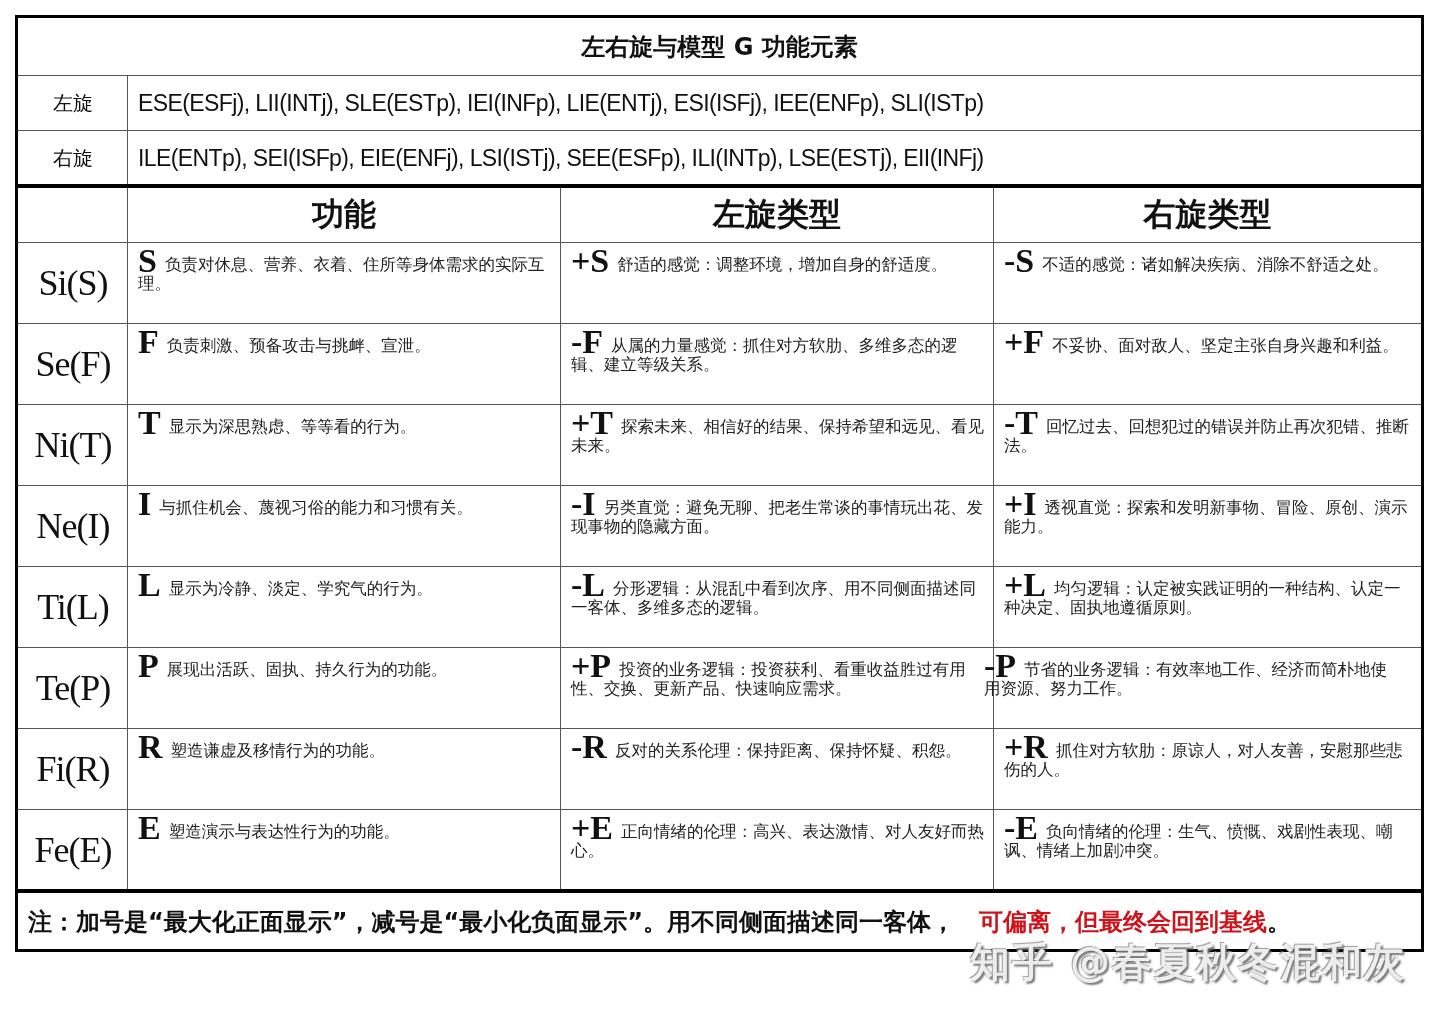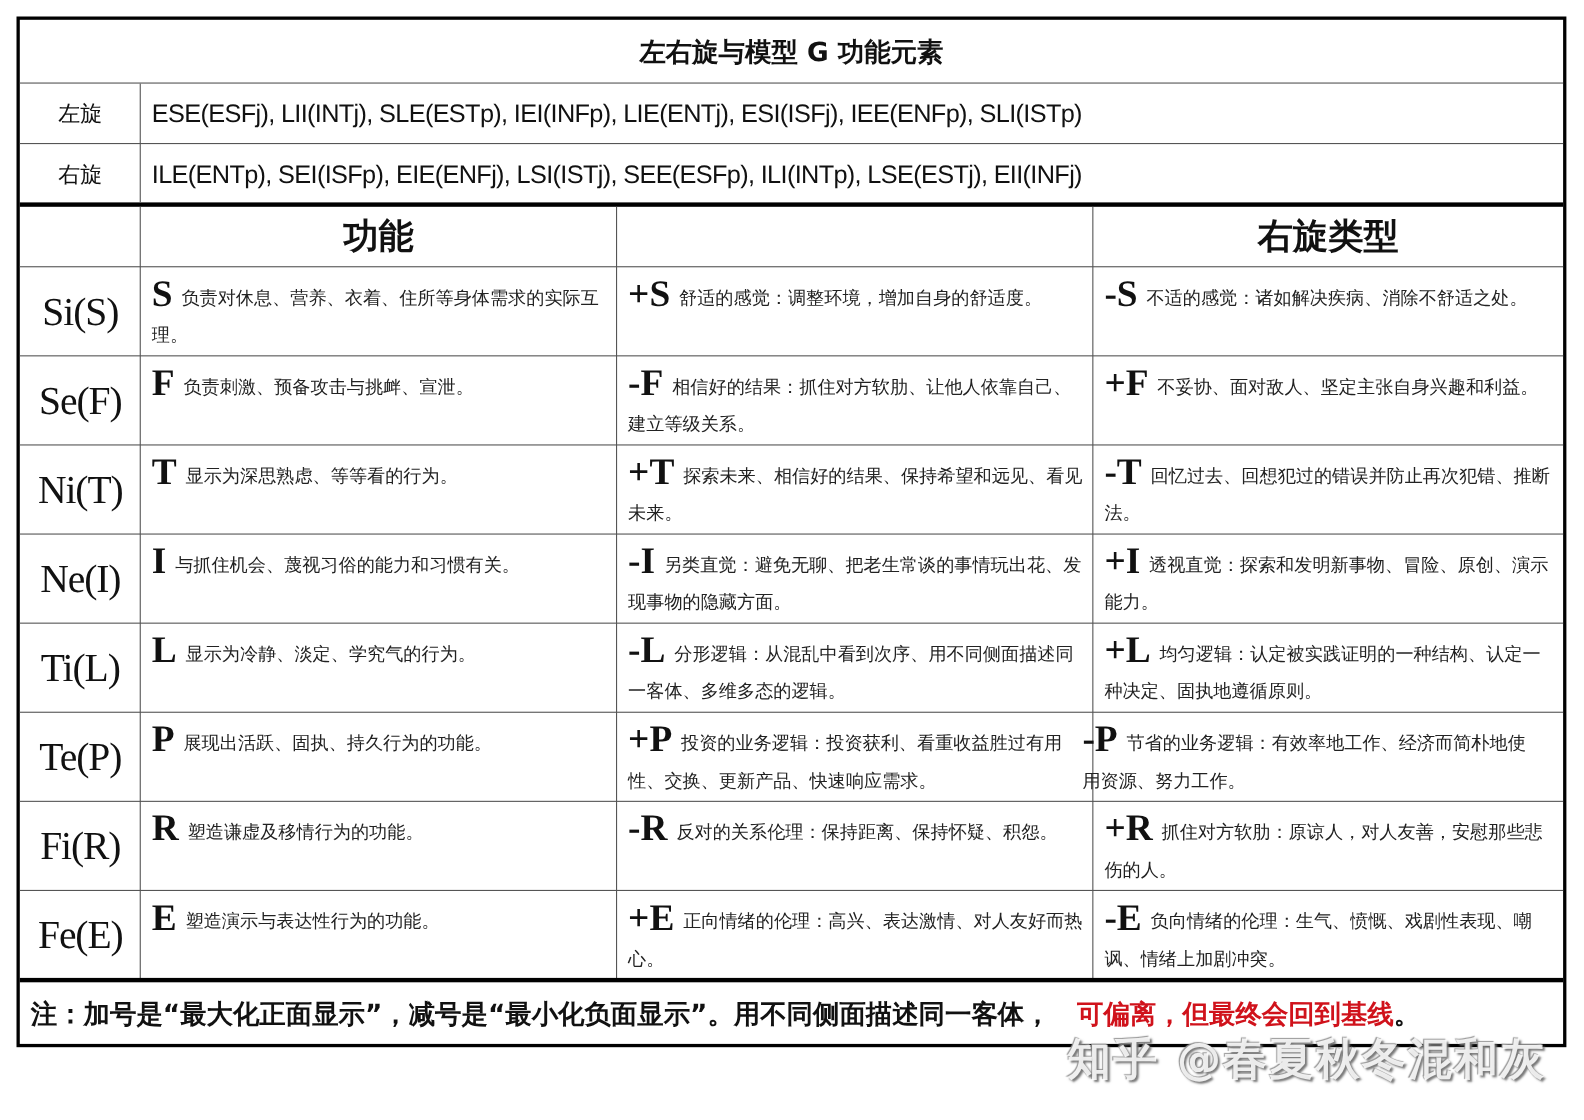--- a/index.html
+++ b/index.html
@@ -14,21 +14,21 @@
   .title { top:0; height:58px; display:flex; align-items:center; justify-content:center;
            font-size:24px; font-weight:bold; }
   .spin-label { position:absolute; left:0; width:110px; display:flex; align-items:center; justify-content:center;
                 font-size:20px; }
   .spin-text { position:absolute; left:120px; display:flex; align-items:center;
                font-family:"Liberation Sans Narrow","Liberation Sans", sans-serif; font-size:23px; letter-spacing:-0.6px; }
   .hdr { position:absolute; display:flex; align-items:center; justify-content:center;
          font-size:32px; font-weight:bold; }
   .fn-label { position:absolute; left:0; width:110px; display:flex; align-items:center; justify-content:center;
               font-size:36px; font-family:Liberation Serif, serif; letter-spacing:-1px; }
-  .cell { position:absolute; box-sizing:border-box; padding:8px 8px 0 10px; font-size:16.5px; line-height:34px; color:#222; }
+  .cell { position:absolute; box-sizing:border-box; padding:8px 8px 0 10px; font-size:16.5px; line-height:19px; color:#222; }
   .sym { font-family:"Liberation Serif","DejaVu Serif", serif; font-weight:bold; font-size:34px; color:#111; margin-right:8px; vertical-align:-2px; }
   .note { position:absolute; left:10px; top:875px; height:58px; display:flex; align-items:center;
           font-size:24px; font-weight:bold; }
   .note .red { color:#d0121b;margin-left:24px; }
   .watermark { position:absolute; left:970px; top:935px; font-size:40px; font-weight:bold;
                color:rgba(255,255,255,0.85); text-shadow:2px 2px 2px #777, -1px -1px 1px #999; letter-spacing:2px; }
 </style>
 </head>
 <body>
 
@@ -40,36 +40,37 @@
   <div class="spin-label" style="top:58px;height:55px">左旋</div>
   <div class="spin-text" style="top:58px;height:55px">ESE(ESFj), LII(INTj), SLE(ESTp), IEI(INFp), LIE(ENTj), ESI(ISFj), IEE(ENFp), SLI(ISTp)</div>
   <div class="hline" style="top:112px"></div>
   <div class="spin-label" style="top:113px;height:55px">右旋</div>
   <div class="spin-text" style="top:113px;height:55px">ILE(ENTp), SEI(ISFp), EIE(ENFj), LSI(ISTj), SEE(ESFp), ILI(INTp), LSE(ESTj), EII(INFj)</div>
   <div class="hthick" style="top:166px"></div>
 
   <div class="vline" style="left:109px;top:58px;height:108px"></div>
 
   <div class="hdr" style="left:110px;top:170px;width:432px;height:54px">功能</div>
+  <div class="hdr" style="left:543px;top:170px;width:432px;height:54px">左旋类型</div>
   <div class="hdr" style="left:976px;top:170px;width:427px;height:54px">右旋类型</div>
   <div class="hline" style="top:224px"></div>
 
   <div class="vline" style="left:109px;top:170px;height:702px"></div>
   <div class="vline" style="left:542px;top:170px;height:702px"></div>
   <div class="vline" style="left:975px;top:170px;height:702px"></div>
 
   <div class="fn-label" style="top:225px;height:80px">Si(S)</div>
   <div class="cell" style="left:110px;top:225px;width:432px;height:80px"><span class="sym">S</span><span>负责对休息、营养、衣着、住所等身体需求的实际互理。</span></div>
   <div class="cell" style="left:543px;top:225px;width:432px;height:80px"><span class="sym">+S</span><span>舒适的感觉：调整环境，增加自身的舒适度。</span></div>
   <div class="cell" style="left:976px;top:225px;width:427px;height:80px"><span class="sym">-S</span><span>不适的感觉：诸如解决疾病、消除不舒适之处。</span></div>
   <div class="hline" style="top:305px"></div>
 
   <div class="fn-label" style="top:306px;height:80px">Se(F)</div>
   <div class="cell" style="left:110px;top:306px;width:432px;height:80px"><span class="sym">F</span><span>负责刺激、预备攻击与挑衅、宣泄。</span></div>
-  <div class="cell" style="left:543px;top:306px;width:432px;height:80px"><span class="sym">-F</span><span>相信好的结果：抓住对方软肋、让他人依靠自己、建立等级关系。</span></div>
+  <div class="cell" style="left:543px;top:306px;width:432px;height:80px"><span class="sym">-F</span><span>从属的力量感觉：抓住对方软肋、多维多态的逻辑、建立等级关系。</span></div>
   <div class="cell" style="left:976px;top:306px;width:427px;height:80px"><span class="sym">+F</span><span>不妥协、面对敌人、坚定主张自身兴趣和利益。</span></div>
   <div class="hline" style="top:386px"></div>
 
   <div class="fn-label" style="top:387px;height:80px">Ni(T)</div>
   <div class="cell" style="left:110px;top:387px;width:432px;height:80px"><span class="sym">T</span><span>显示为深思熟虑、等等看的行为。</span></div>
   <div class="cell" style="left:543px;top:387px;width:432px;height:80px"><span class="sym">+T</span><span>探索未来、相信好的结果、保持希望和远见、看见未来。</span></div>
   <div class="cell" style="left:976px;top:387px;width:427px;height:80px"><span class="sym">-T</span><span>回忆过去、回想犯过的错误并防止再次犯错、推断法。</span></div>
   <div class="hline" style="top:467px"></div>
 
   <div class="fn-label" style="top:468px;height:80px">Ne(I)</div>

